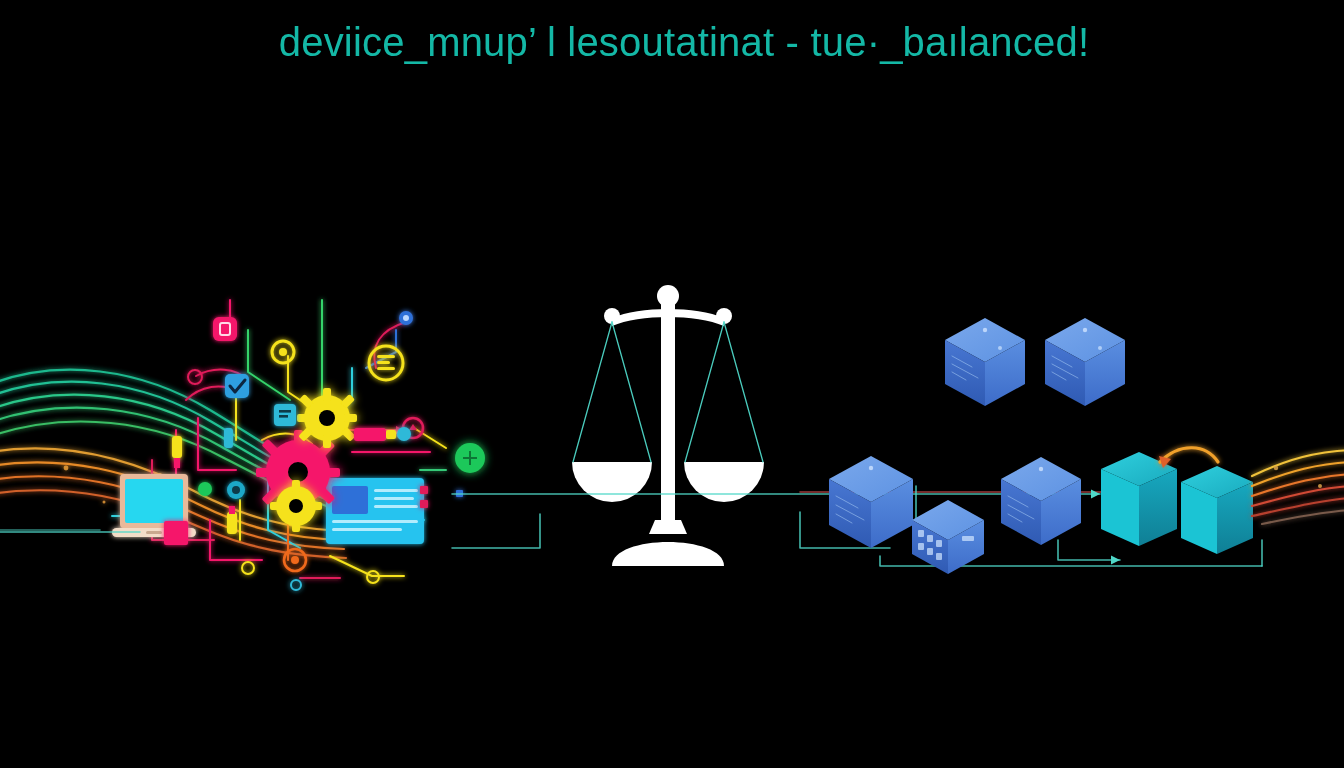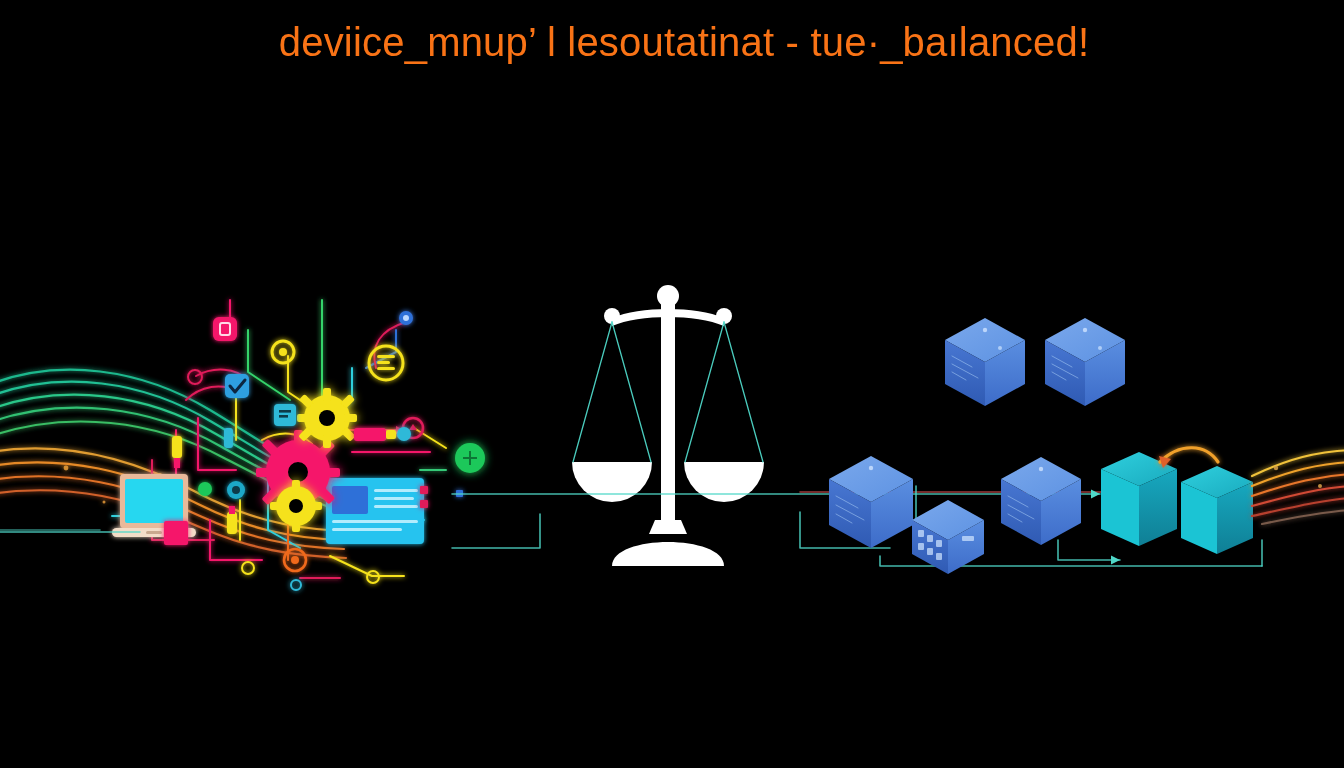--- a/index.html
+++ b/index.html
@@ -4,21 +4,21 @@
 <style>
   html,body{margin:0;padding:0;background:#000;}
   body{
     width:1344px;height:768px;overflow:hidden;
     font-family:"Liberation Sans",sans-serif;
     position:relative;
   }
   #stage{position:absolute;inset:0;background:#000000;}
   #title{
     position:absolute;left:0;right:0;top:20px;
-    text-align:center;color:#f97316;
+    text-align:center;color:#14b8a6;
     font-size:40px;font-weight:400;letter-spacing:.2px;
     white-space:nowrap;
     padding-left:24px;
   }
   svg#art{position:absolute;left:0;top:0;width:1344px;height:768px;display:block;}
   .nl{fill:none;stroke-linecap:round;stroke-linejoin:round;}
 </style>
 </head>
 <body>
 

